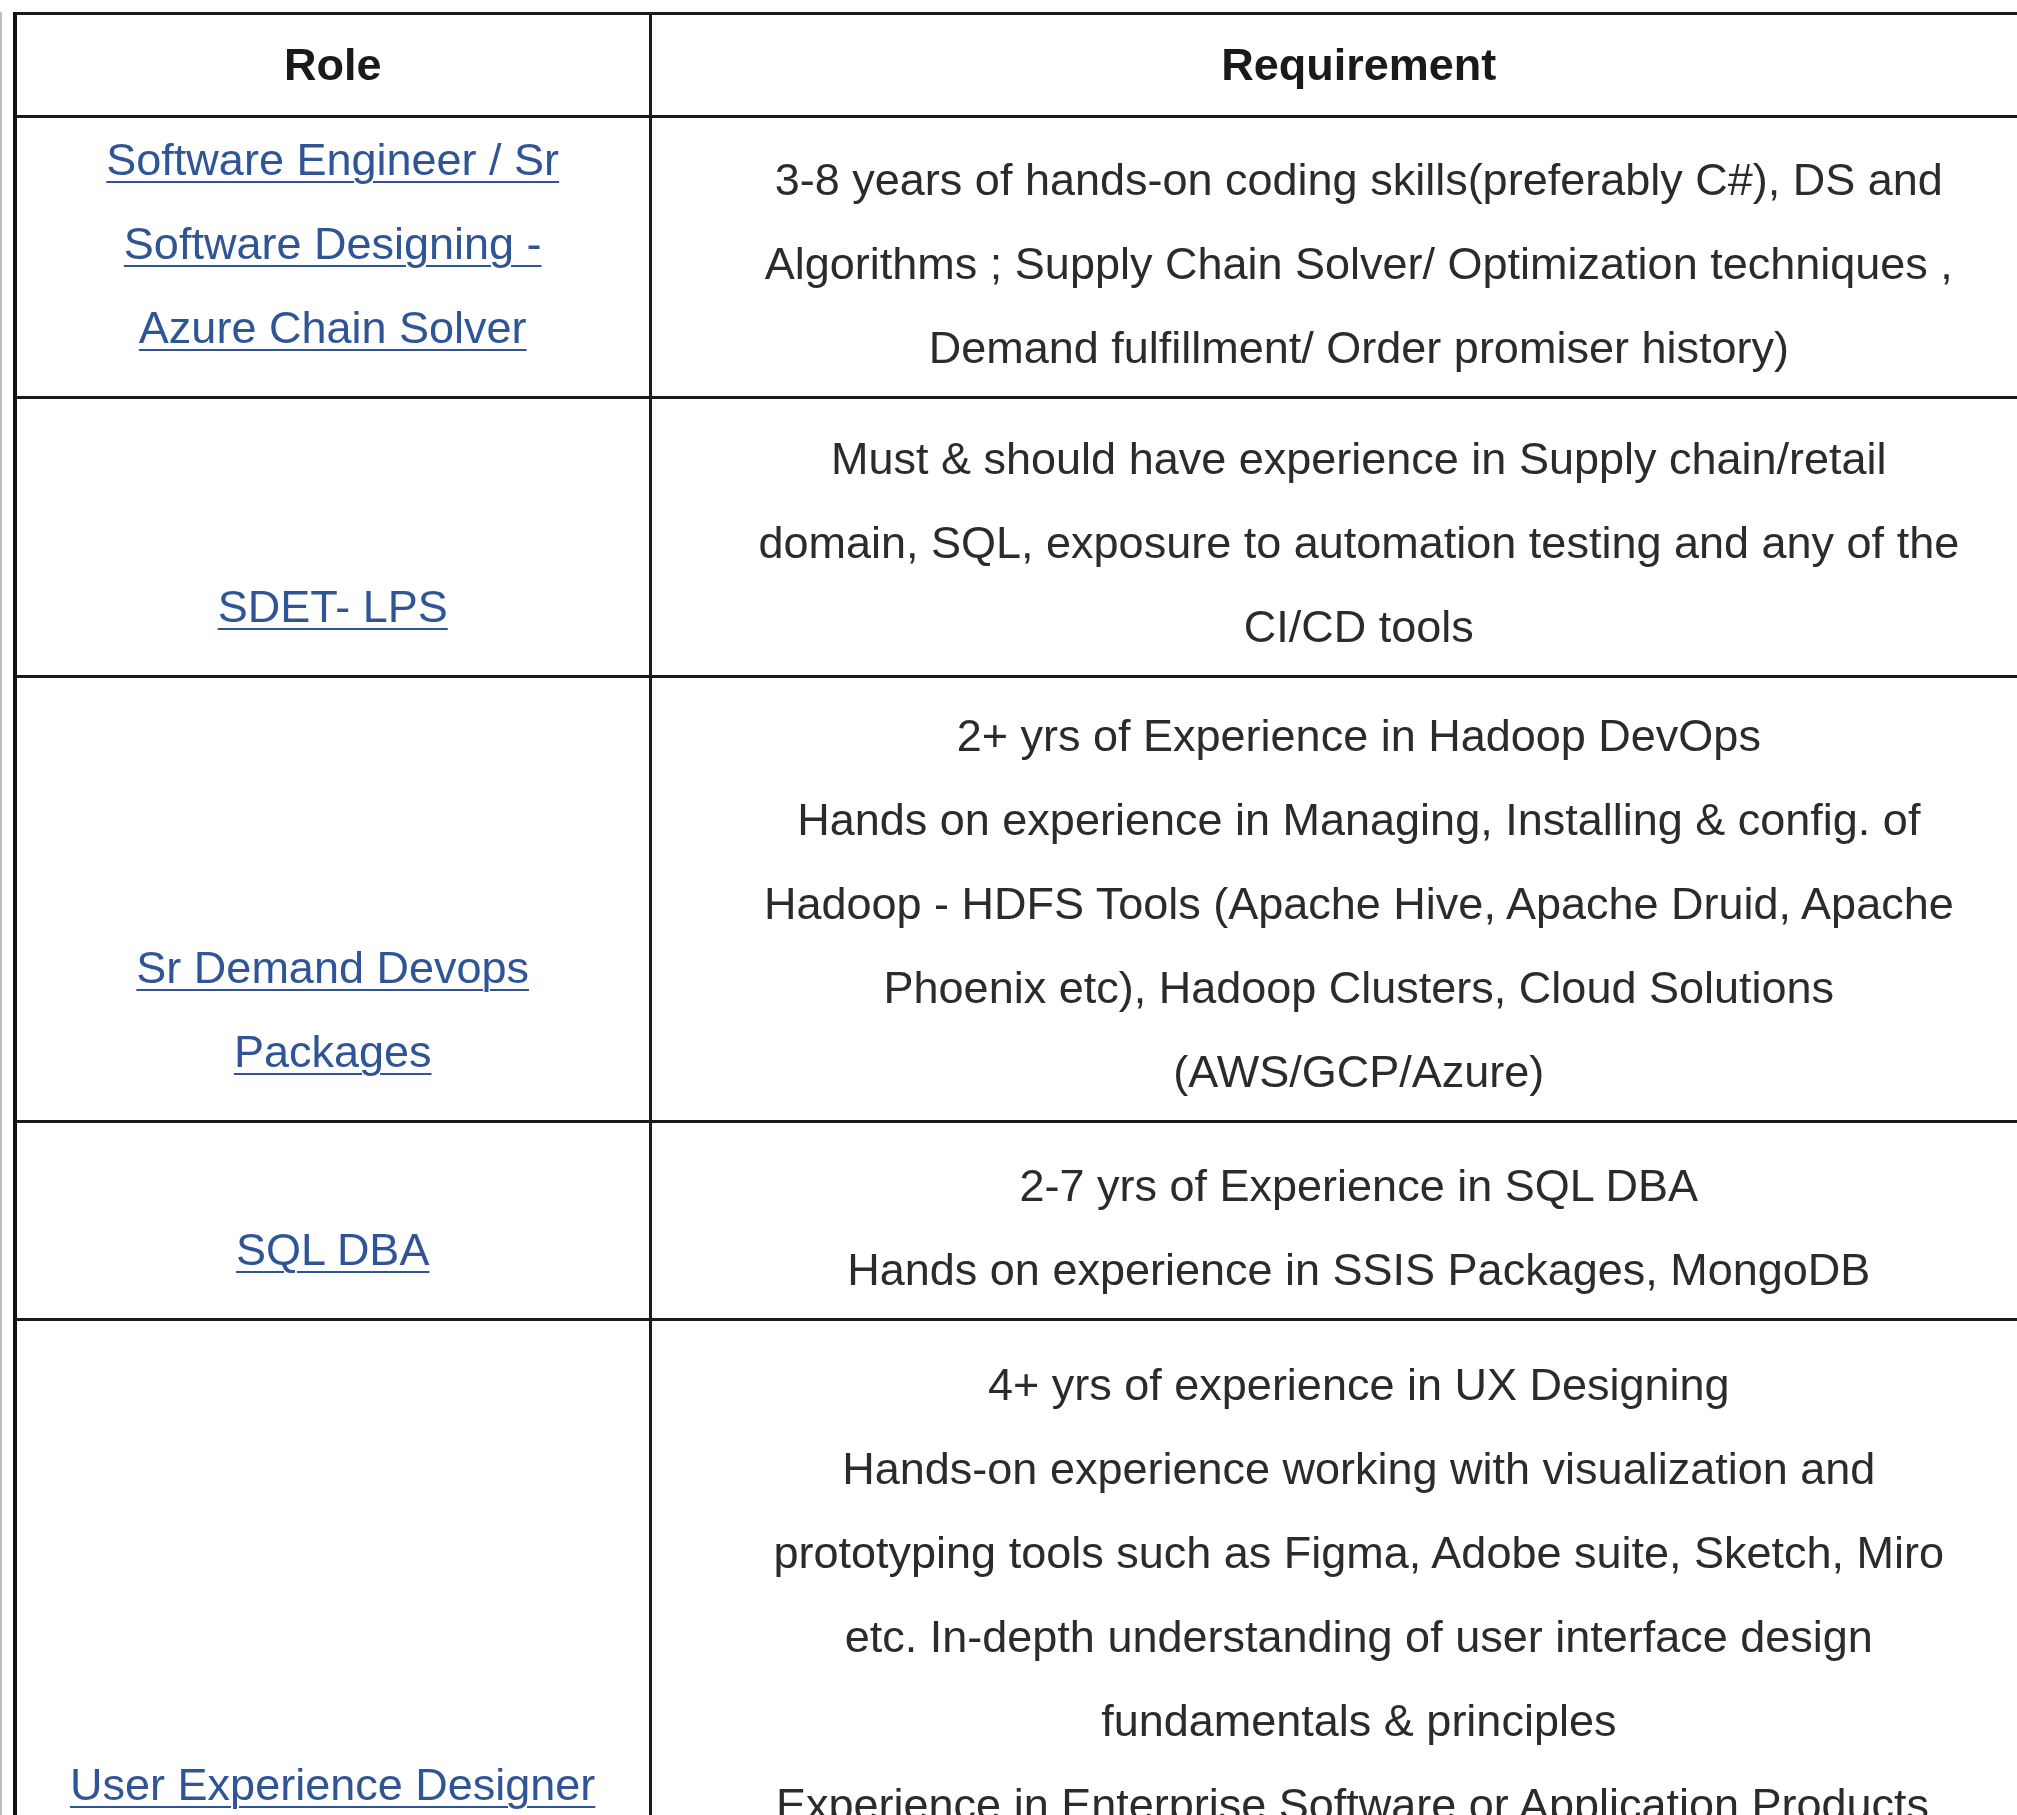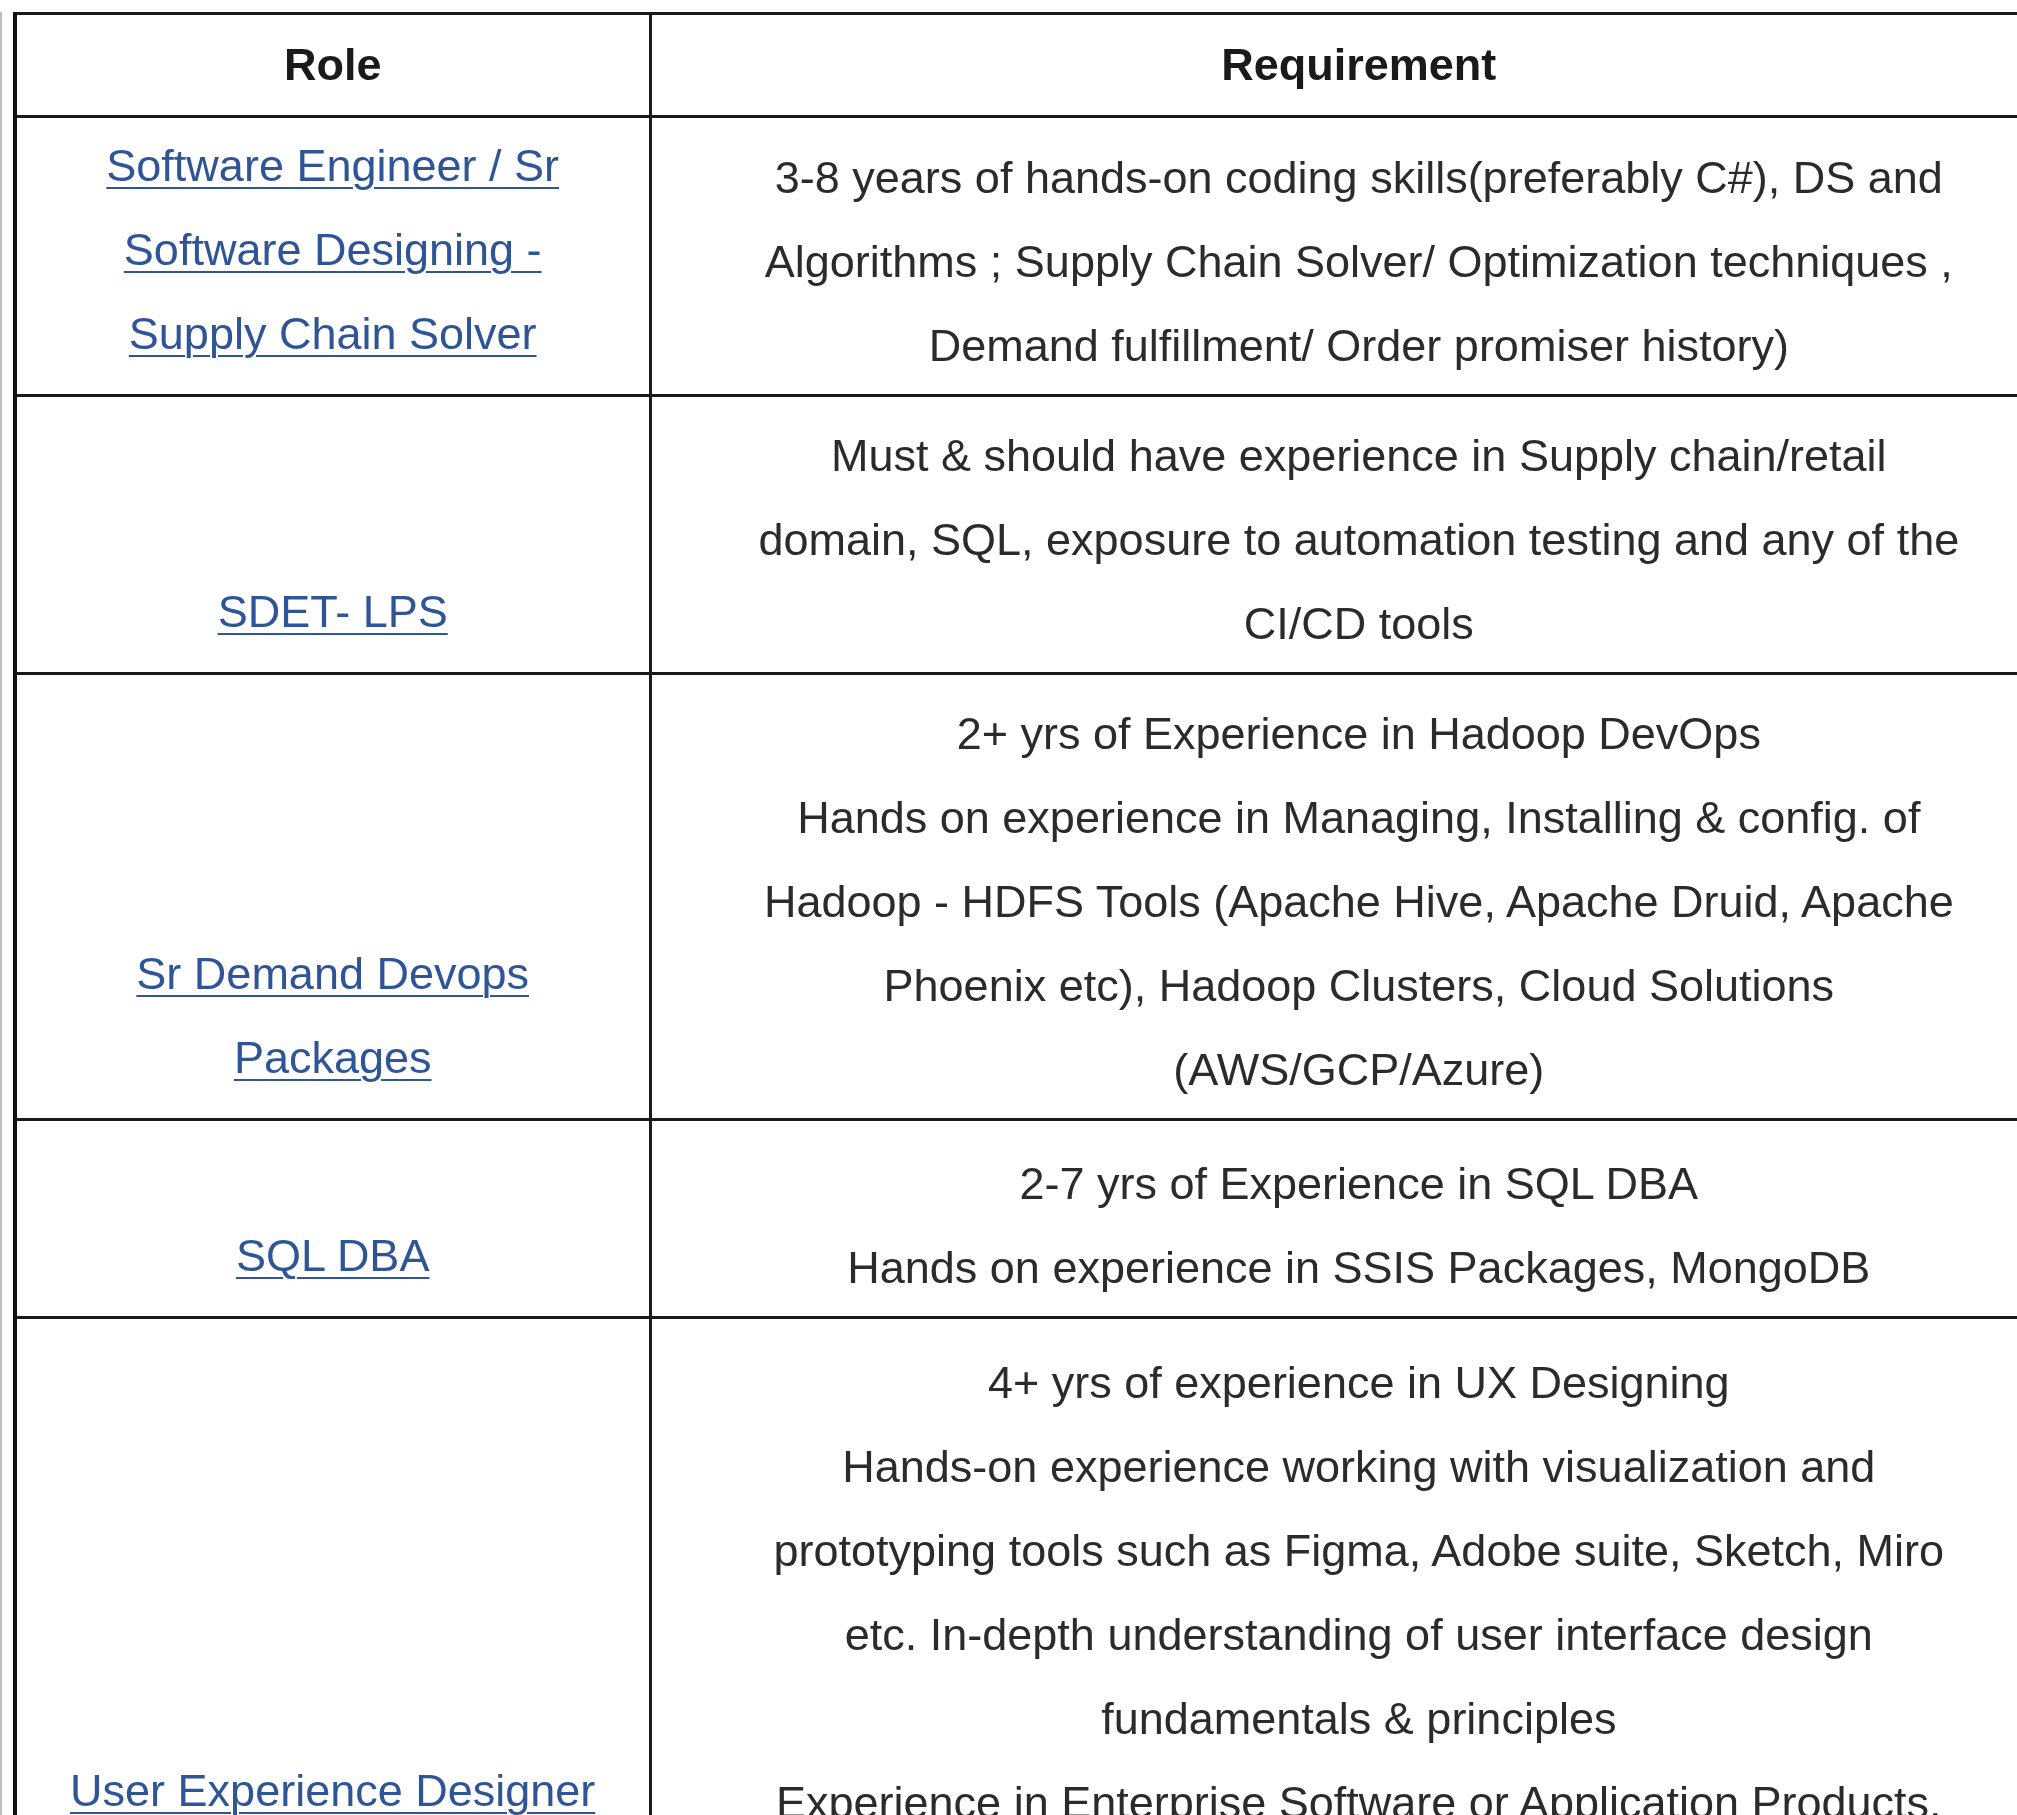--- a/index.html
+++ b/index.html
@@ -68,21 +68,21 @@
       color: #2f5597;
       text-decoration: underline;
       text-decoration-thickness: 2px;
       text-underline-offset: 5.9px;
     }
     .r1 td { height: 266px; }
     .r2 td { height: 266px; }
     .r3 td { height: 433px; }
     .r4 td { height: 185px; }
     .r5 td { height: 522px; }
-    .role-inner { padding-bottom: 18px; }
+    .role-inner { padding-bottom: 26px; }
   </style>
 </head>
 <body>
 
 <div class="outer-left-line"></div>
 
 <div class="table-wrap">
   <table class="jobs">
     <colgroup>
       <col class="c-role">
@@ -95,21 +95,21 @@
       </tr>
     </thead>
     <tbody>
 
       <tr class="r1">
         <td class="role">
           <div class="role-inner">
             <a class="role-link" href="#">
               <span class="line">Software Engineer / Sr</span>
               <span class="line">Software Designing -</span>
-              <span class="line">Supply Chain Solver</span>
+              <span class="line">Azure Chain Solver</span>
             </a>
           </div>
         </td>
         <td class="req">
           <span class="line">3-8 years of hands-on coding skills(preferably C#), DS and</span>
           <span class="line">Algorithms ; Supply Chain Solver/ Optimization techniques ,</span>
           <span class="line">Demand fulfillment/ Order promiser history)</span>
         </td>
       </tr>
 

